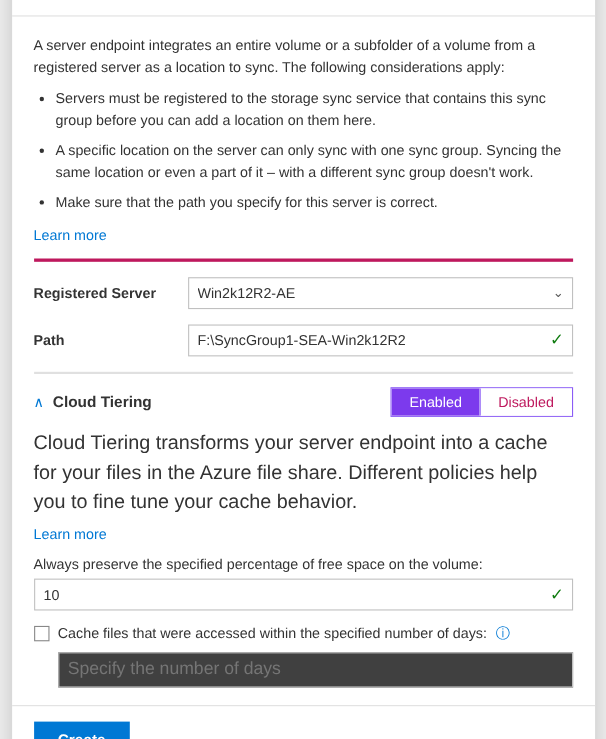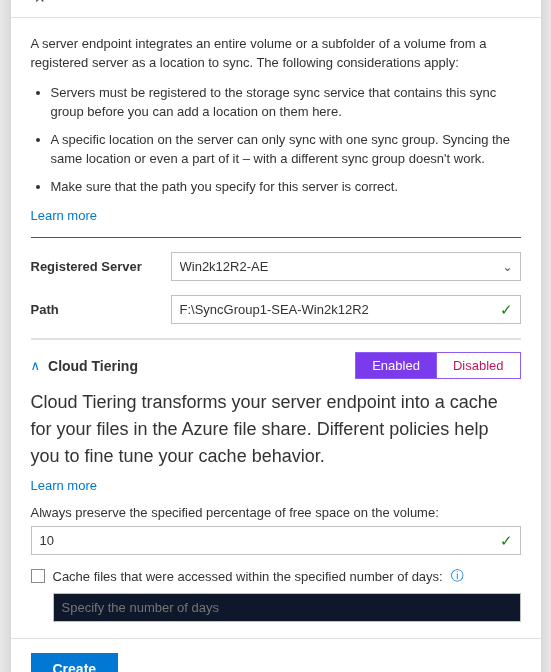--- a/index.html
+++ b/index.html
@@ -67,21 +67,21 @@
     .learn-more-link {
       color: #0078d4;
       text-decoration: none;
       font-size: 13px;
       cursor: pointer;
       display: inline-block;
       margin-top: 4px;
       margin-bottom: 14px;
     }
     .form-section {
-      border-top: 1px solid #be185d;
+      border-top: 3px solid #be185d;
       padding-top: 14px;
       margin-bottom: 0;
     }
     .form-row {
       display: flex;
       align-items: center;
       margin-bottom: 14px;
     }
     .form-label {
       width: 140px;
@@ -228,23 +228,23 @@
     }
     .info-icon {
       color: #0078d4;
       font-size: 13px;
       cursor: pointer;
     }
     .days-input {
       width: 100%;
       padding: 6px 8px;
       border: 1px solid #c0c0c0;
-      font-size: 13px;
+      font-size: 16px;
       color: #aaa;
-      background: #0f172a;
+      background: #404040;
       outline: none;
       margin-left: 22px;
       width: calc(100% - 22px);
     }
     .dialog-footer {
       padding: 14px 20px;
       border-top: 1px solid #e0e0e0;
       display: flex;
       gap: 10px;
       align-items: center;

